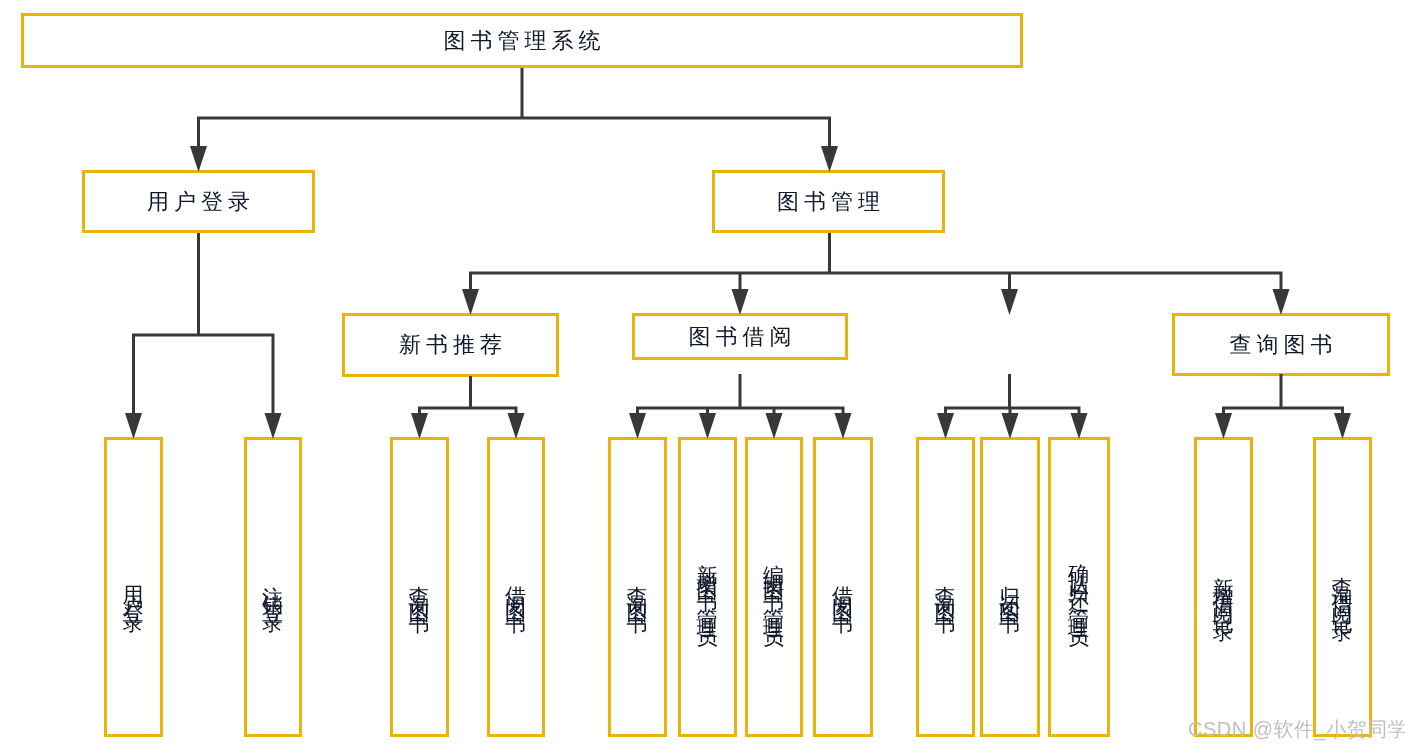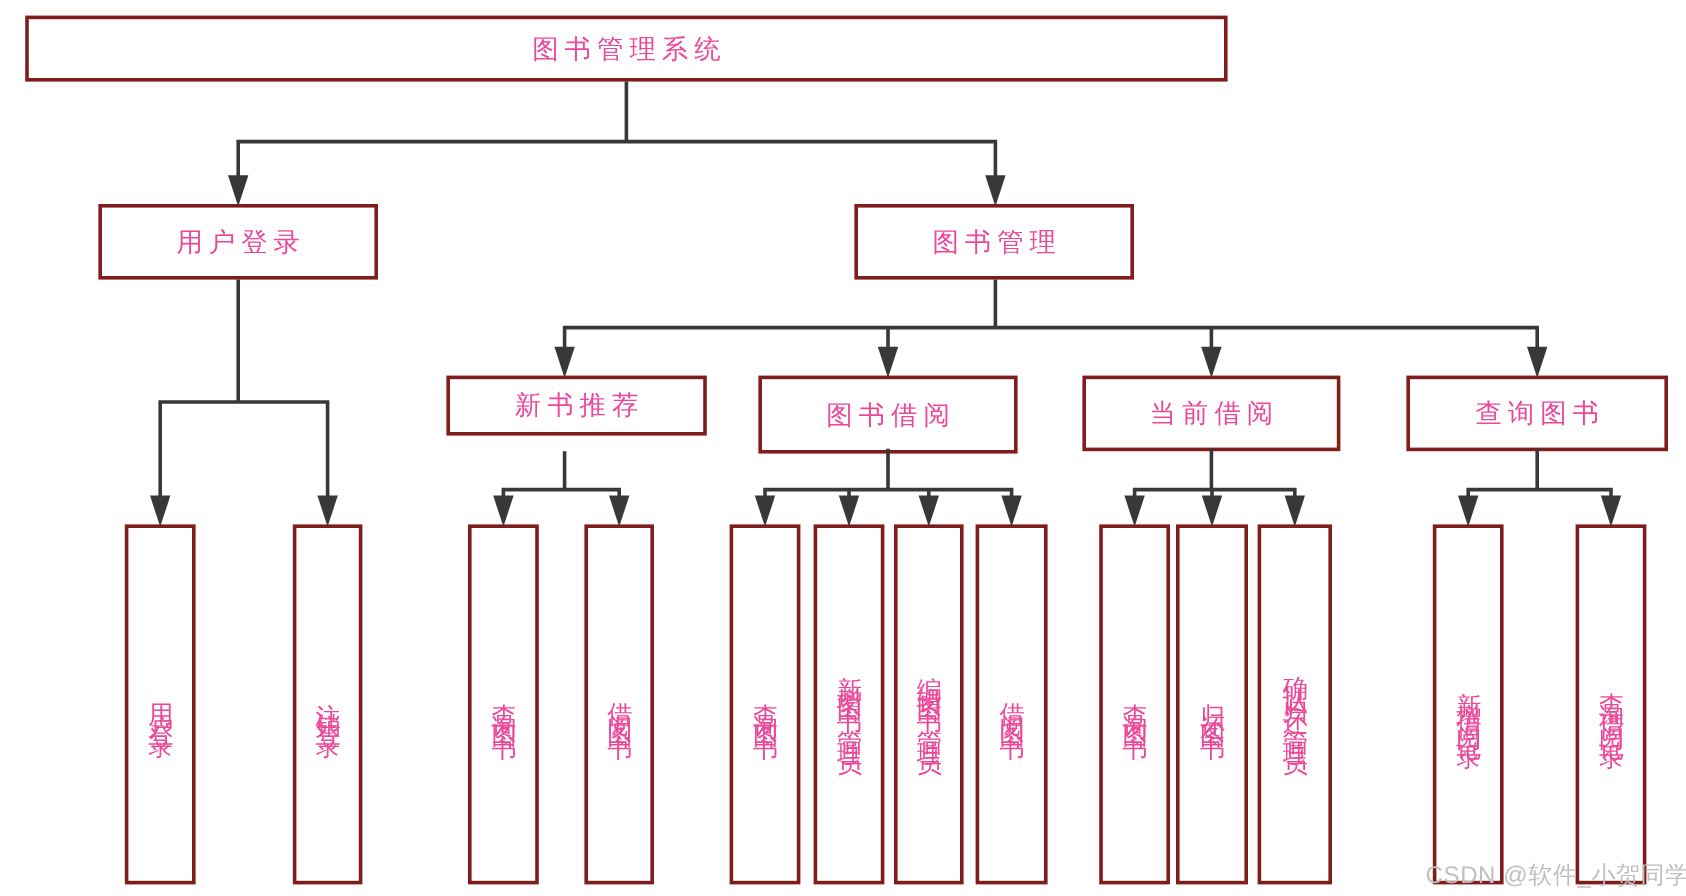--- a/index.html
+++ b/index.html
@@ -2,21 +2,21 @@
 <html><head>
 <meta charset="utf-8">
 <style>
   html,body { margin:0; padding:0; background:#ffffff; }
   .canvas {
     position:relative; width:1405px; height:747px; background:#ffffff;
     font-family:"Liberation Sans","DejaVu Sans",sans-serif; overflow:hidden;
   }
   .node {
     position:absolute; box-sizing:border-box; background:#ffffff;
-    border:3px solid #7f1d1d; color:#ec4899;
+    border:3px solid #eab308; color:#0f172a;
     display:flex; align-items:center; justify-content:center;
     font-size:22px; letter-spacing:5px; text-indent:5px;
     z-index:2; white-space:nowrap;
   }
   .vnode {
     writing-mode:vertical-rl; text-orientation:mixed;
     font-size:21px; letter-spacing:9px; text-indent:0; line-height:1;
     top:437px; height:300px;
   }
   svg.connectors {
@@ -64,23 +64,22 @@
       <polygon points="1215,413 1232,413 1223.5,439"></polygon>
       <polygon points="1334,413 1351,413 1342.5,439"></polygon>
     </g>
   </svg>
 
   <div class="node" style="left:21px; top:13px; width:1002px; height:55px;">图书管理系统</div>
 
   <div class="node" style="left:82px; top:170px; width:233px; height:63px;">用户登录</div>
   <div class="node" style="left:712px; top:170px; width:233px; height:63px;">图书管理</div>
 
-  <div class="node" style="left:372px; top:313px; width:217px; height:50px;">新书推荐</div>
-  <div class="node" style="left:632px; top:313px; width:216px; height:65px;">图书借阅</div>
-  <div class="node" style="left:902px; top:313px; width:215px; height:63px;">当前借阅</div>
+  <div class="node" style="left:342px; top:313px; width:217px; height:64px;">新书推荐</div>
+  <div class="node" style="left:632px; top:313px; width:216px; height:47px;">图书借阅</div>
   <div class="node" style="left:1172px; top:313px; width:218px; height:63px;">查询图书</div>
 
   <div class="node vnode" style="left:104px; width:59px;">用户登录</div>
   <div class="node vnode" style="left:244px; width:58px;">注销登录</div>
 
   <div class="node vnode" style="left:390px; width:59px;">查询图书</div>
   <div class="node vnode" style="left:487px; width:58px;">借阅图书</div>
 
   <div class="node vnode" style="left:608px; width:59px;">查询图书</div>
   <div class="node vnode" style="left:678px; width:59px;">新增图书（管理员）</div>

